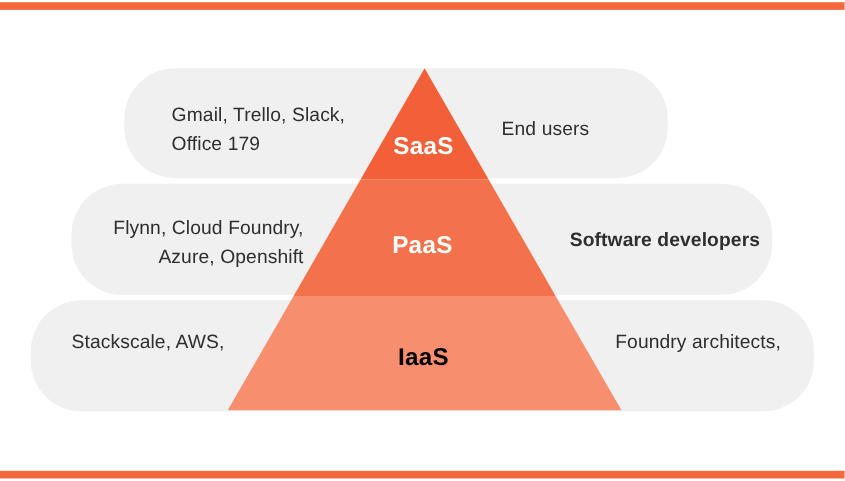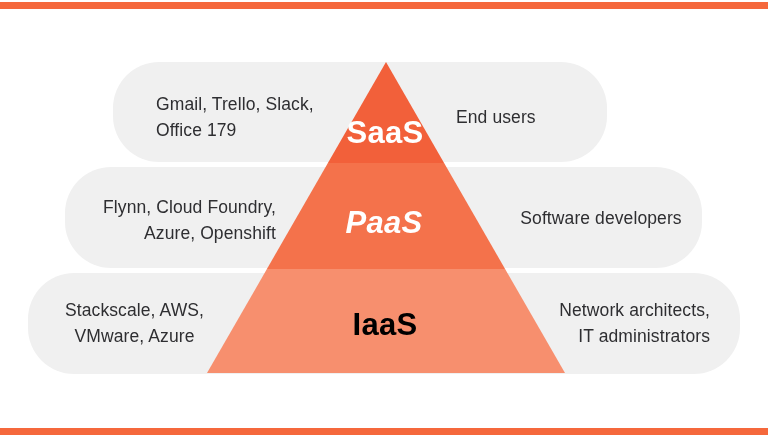--- a/index.html
+++ b/index.html
@@ -37,35 +37,35 @@
     font-size: 17.5px;
     line-height: 26px;
     color: #2E2E31;
     letter-spacing: 0.1px;
     white-space: nowrap;
   }
   .lines span { display: block; }
   #saas-examples { left: 156px; top: 91px;  text-align: left; }
   #saas-users    { left: 456px; top: 104px; width: 140px; text-align: left; }
   #paas-examples { left: 103px; top: 194px; text-align: right; }
-  #paas-users    { left: 511px; top: 205px; width: 180px; text-align: center; }
+  #paas-users    { left: 511px; top: 205px; width: 180px; text-align: right; font-weight: bold; }
   #iaas-examples { left: 65px;  top: 297px; text-align: center; }
   #iaas-users    { right: 58px; top: 297px; text-align: right; }
   .tier-label {
     position: absolute;
     width: 90px;
-    font-size: 31px;
+    font-size: 22px;
     font-weight: bold;
     line-height: 26px;
     color: #ffffff;
     text-align: center;
     letter-spacing: 0.3px;
   }
   #saas-label { left: 340px; top: 120px; }
-  #paas-label { left: 339px; top: 210px; font-style: italic; }
+  #paas-label { left: 339px; top: 210px; }
   #iaas-label { left: 340px; top: 312px; }
 </style>
 </head>
 <body>
 
 <div id="canvas">
 
   <div id="top-bar" class="frame-bar" style="background: rgb(245, 104, 60);"></div>
   <div id="bottom-bar" class="frame-bar" style="background: rgb(245, 104, 60);"></div>
 
@@ -90,24 +90,22 @@
   <div id="paas-examples" class="lines" style="color: rgb(46, 46, 49);">
     <span>Flynn, Cloud Foundry,</span>
     <span>Azure, Openshift</span>
   </div>
   <div id="paas-users" class="lines" style="color: rgb(46, 46, 49);">
     <span>Software developers</span>
   </div>
 
   <div id="iaas-examples" class="lines" style="color: rgb(46, 46, 49);">
     <span>Stackscale, AWS,</span>
-    <span>VMware, Azure</span>
   </div>
   <div id="iaas-users" class="lines" style="color: rgb(46, 46, 49);">
-    <span>Network architects,</span>
-    <span>IT administrators</span>
+    <span>Foundry architects,</span>
   </div>
 
   <div id="saas-label" class="tier-label" style="color: rgb(255, 255, 255);">SaaS</div>
   <div id="paas-label" class="tier-label" style="color: rgb(255, 255, 255);">PaaS</div>
   <div id="iaas-label" class="tier-label" style="color: #000000;">IaaS</div>
 
 </div>
 
 </body></html>

